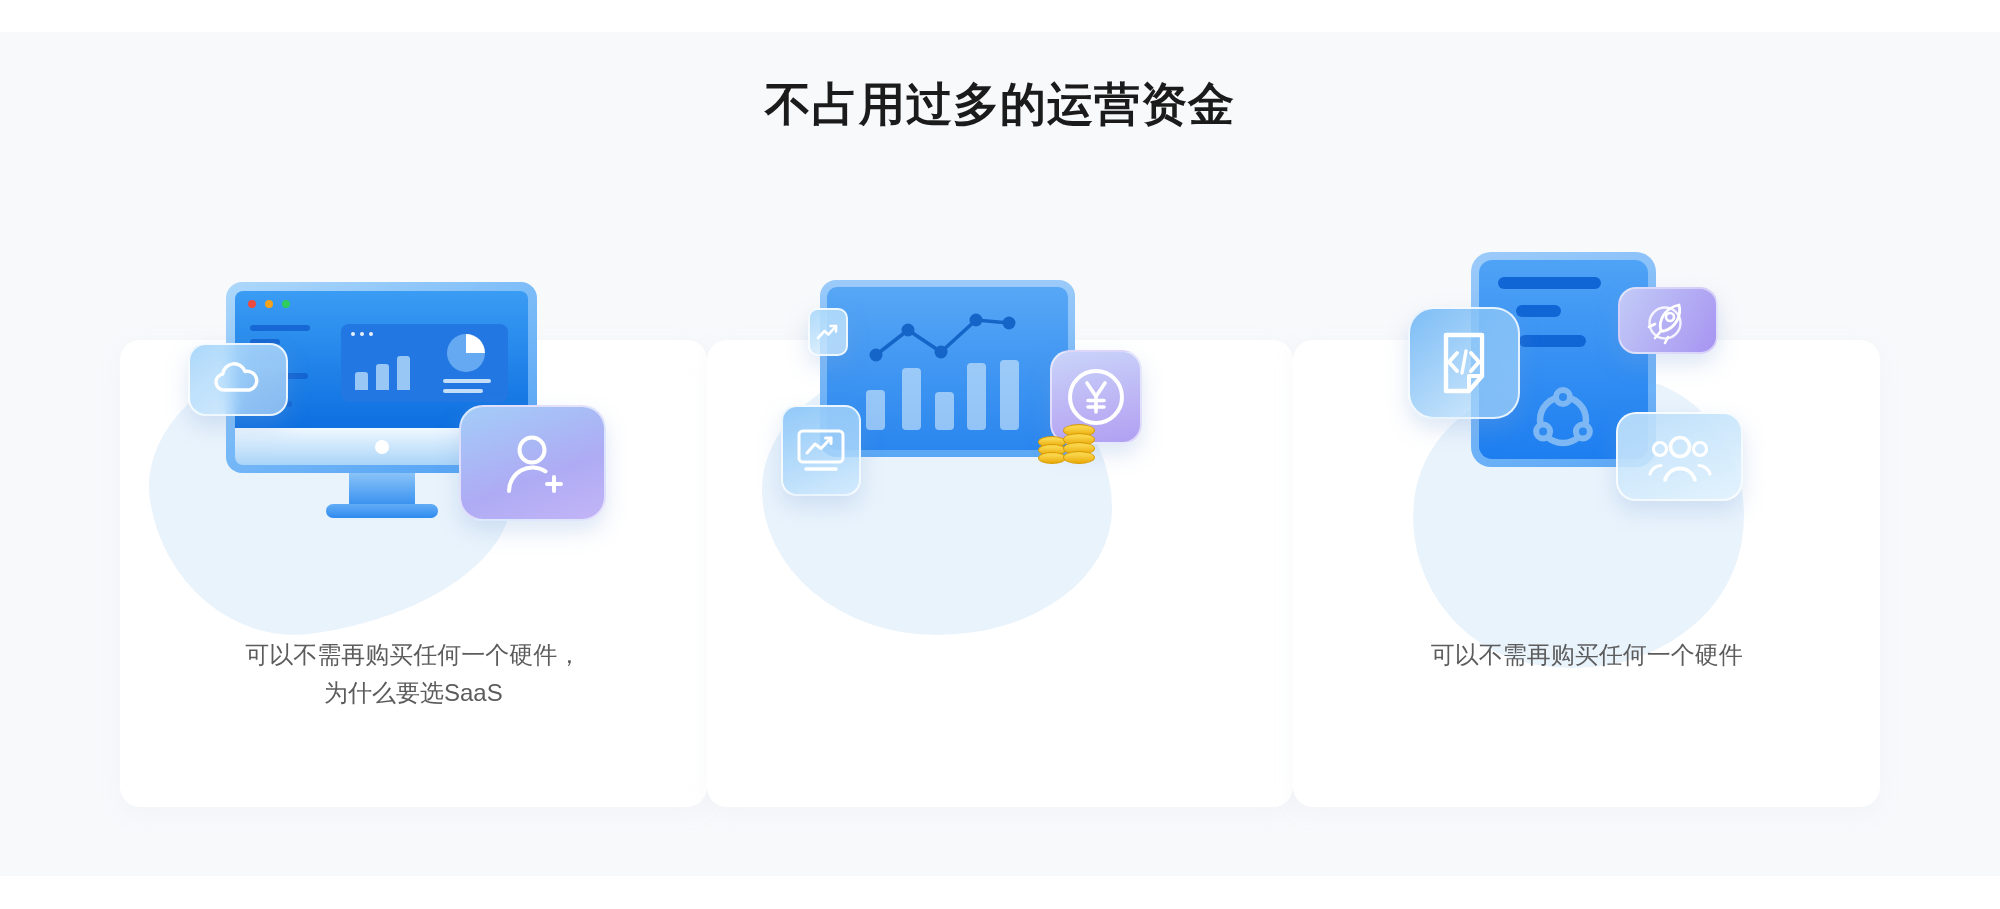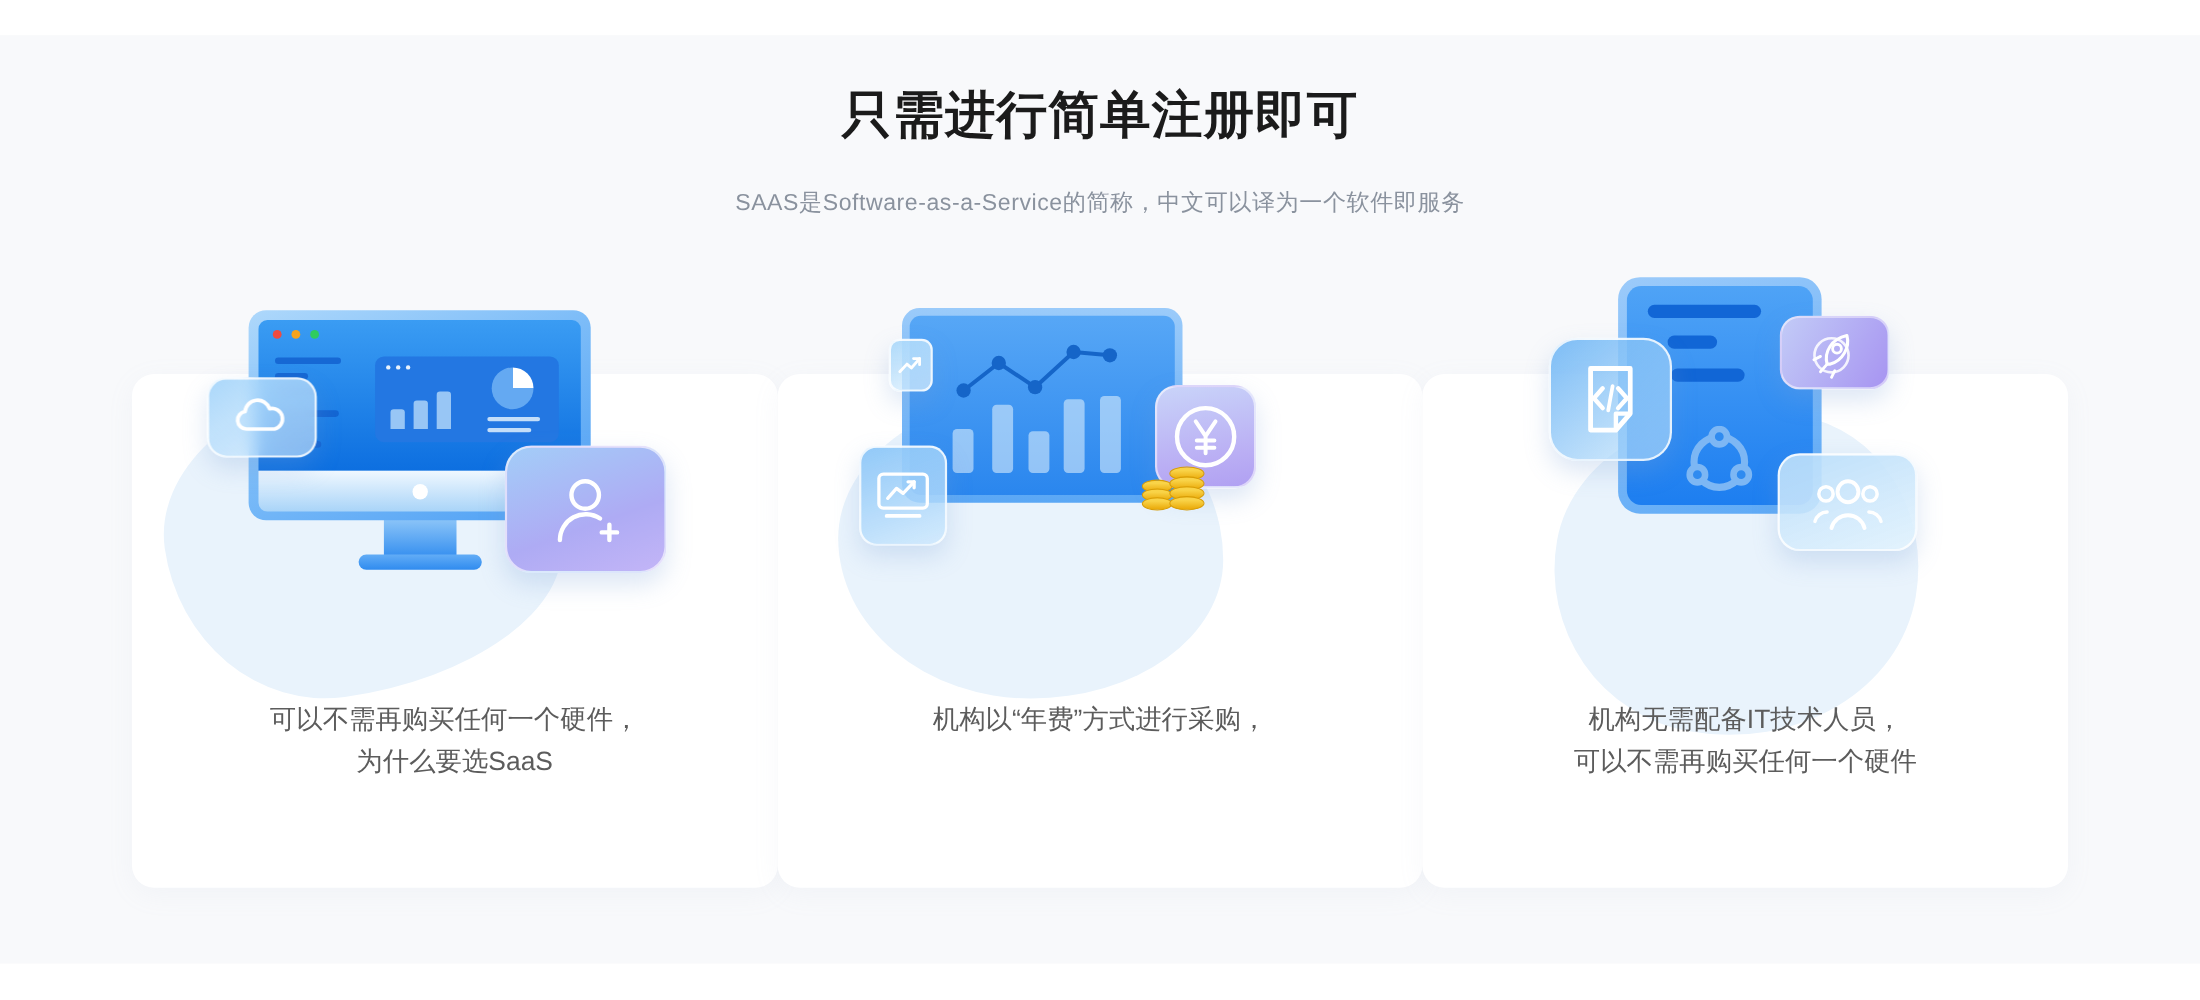--- a/index.html
+++ b/index.html
@@ -73,22 +73,21 @@
     background:linear-gradient(140deg,rgba(118,185,245,.95) 0%,rgba(193,227,251,.6) 100%);}
   .tile-rocket{left:325px;top:-53px;width:96px;height:63px;border-radius:18px;
     background:linear-gradient(120deg,#c2cbf7 0%,#a794f1 100%);border-color:rgba(255,255,255,.5);}
   .tile-users{left:323px;top:72px;width:123px;height:85px;border-radius:20px;
     background:linear-gradient(160deg,rgba(186,222,250,.92),rgba(226,242,253,.85));}
 </style>
 </head>
 <body>
 
 <div class="section">
-  <h1 class="page-title">只需进行简单注册即可</h1>
-  <p class="page-subtitle">SAAS是Software-as-a-Service的简称，中文可以译为一个软件即服务</p>
+  <h1 class="page-title">不占用过多的运营资金</h1>
 
   <div class="cards">
 
     <div class="card">
       <div class="blob b1"></div>
 
       <div class="monitor">
         <div class="m-frame">
           <div class="m-screen">
             <div class="dots">
@@ -196,21 +195,20 @@
         </div>
         <div class="stack s2">
           <div class="coin"></div>
             <div class="coin"></div>
             <div class="coin"></div>
             <div class="coin"></div>
         </div>
       </div>
 
       <div class="card-text">
-        <div>机构以“年费”方式进行采购，</div>
       </div>
     </div>
 
     <div class="card">
       <div class="blob b3"></div>
 
       <div class="doc">
         <div class="doc-inner"></div>
         <div class="doc-bar" style="left:27px;top:25px;width:103px"></div>
         <div class="doc-bar" style="left:45px;top:53px;width:45px"></div>
@@ -246,19 +244,18 @@
           <circle cx="13" cy="17" r="6.5" fill="none" stroke="#fff" stroke-width="3.2"></circle>
           <path d="M3 42a11.5 11.5 0 0 1 11-8.5" fill="none" stroke="#fff" stroke-width="3.2" stroke-linecap="round"></path>
           <circle cx="53" cy="17" r="6.5" fill="none" stroke="#fff" stroke-width="3.2"></circle>
           <path d="M52 33.5A11.5 11.5 0 0 1 63 42" fill="none" stroke="#fff" stroke-width="3.2" stroke-linecap="round"></path>
           <circle cx="33" cy="15" r="9.5" fill="none" stroke="#fff" stroke-width="3.6"></circle>
           <path d="M18 48a15.5 15.5 0 0 1 30 0" fill="none" stroke="#fff" stroke-width="3.6" stroke-linecap="round"></path>
         </svg>
       </div>
 
       <div class="card-text">
-        <div>机构无需配备IT技术人员，</div>
         <div>可以不需再购买任何一个硬件</div>
       </div>
     </div>
 
   </div>
 </div>
 
 </body></html>

